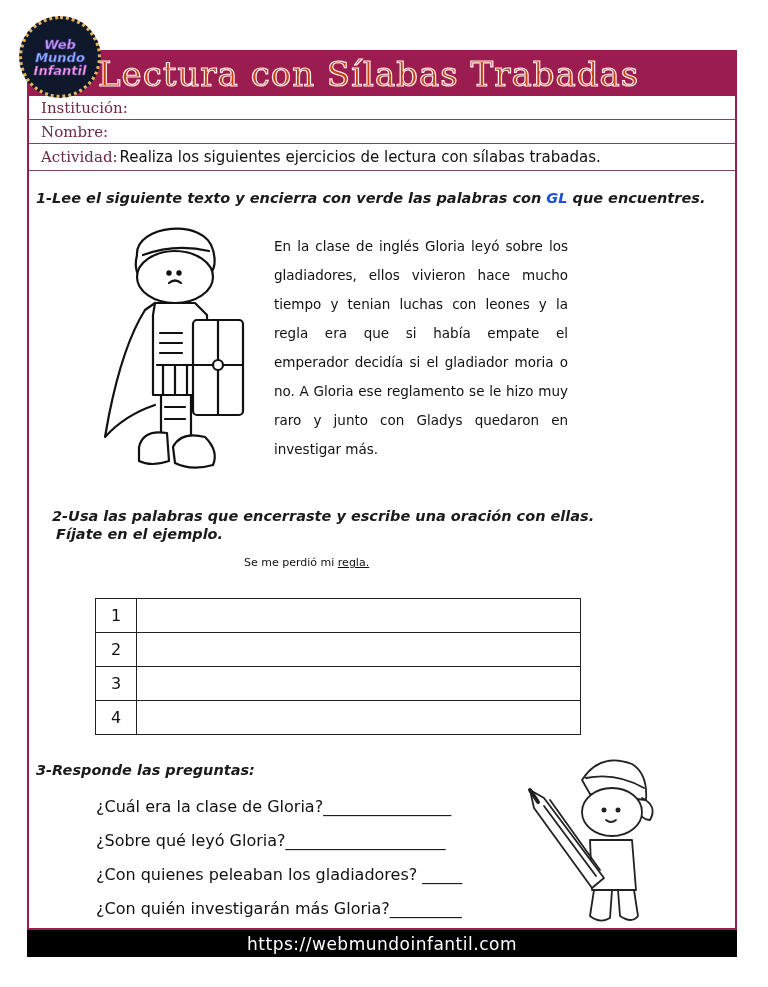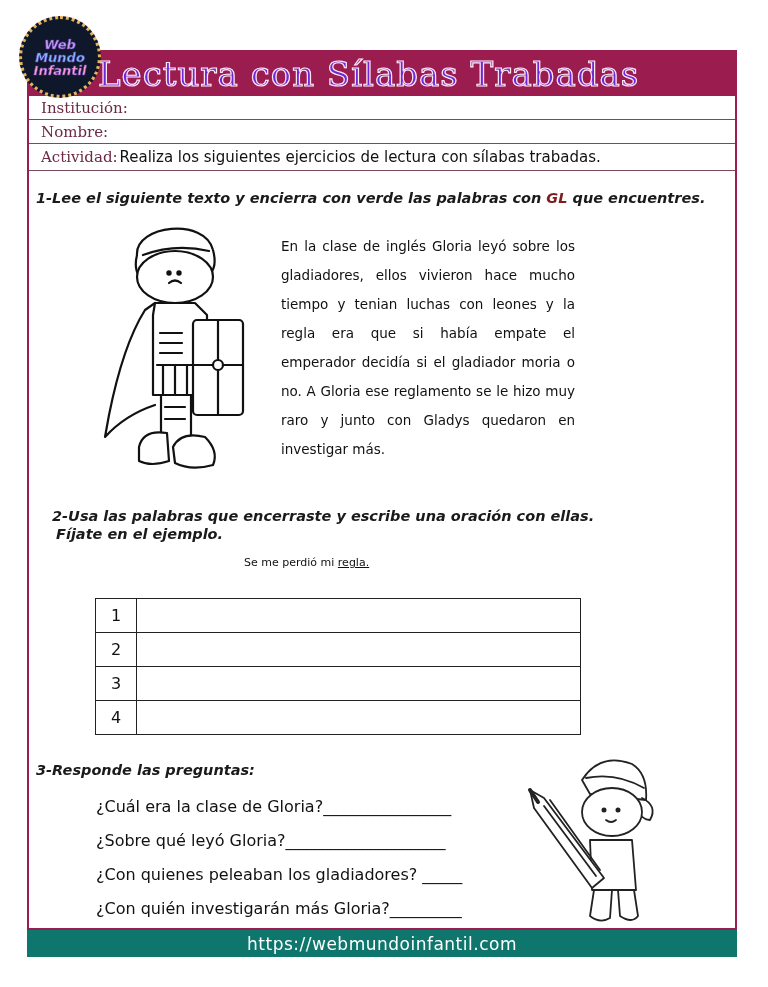--- a/index.html
+++ b/index.html
@@ -1,46 +1,46 @@
 <!DOCTYPE html>
 <html><head>
 <meta charset="utf-8">
 <style>
   html, body { margin:0; padding:0; background:#ffffff; }
   body { width:768px; height:987px; position:relative; overflow:hidden; font-family:"DejaVu Sans", sans-serif; color:#111; }
 
   .frame { position:absolute; left:27px; top:50px; width:710px; height:878px; border:2px solid #9b1c4f; border-top:none; border-bottom:none; box-sizing:border-box; }
   .title-bar { position:absolute; left:27px; top:50px; width:710px; height:46px; background:#9b1c4f; box-sizing:border-box; }
-  .title-text { position:absolute; left:98px; top:52px; font-family:"DejaVu Serif", serif; font-size:34px; letter-spacing:1px; color:#6d28d9; -webkit-text-stroke:1.2px #ffe7ef; text-shadow:0 0 0 #fff; line-height:44px; white-space:nowrap; }
+  .title-text { position:absolute; left:98px; top:52px; font-family:"DejaVu Serif", serif; font-size:34px; letter-spacing:1px; color:#c2410c; -webkit-text-stroke:1.2px #ffe7ef; text-shadow:0 0 0 #fff; line-height:44px; white-space:nowrap; }
 
   .logo { position:absolute; left:19px; top:16px; width:82px; height:82px; border-radius:50%; background:#0f172a; border:3px dotted #e5b25d; box-sizing:border-box; display:flex; flex-direction:column; align-items:center; justify-content:center; z-index:3; }
   .logo span { font-family:"DejaVu Sans", sans-serif; font-weight:bold; font-style:italic; font-size:13px; line-height:13px; color:#fff; -webkit-text-stroke:0.6px #5b3fa8; }
   .logo .l1 { color:#c79bf0; }
   .logo .l2 { color:#7eb8ff; }
   .logo .l3 { color:#ff9ad0; }
 
   .hrow { position:absolute; left:29px; width:706px; height:24px; border-bottom:1.5px solid #7a4a5e; box-sizing:border-box; font-family:"DejaVu Serif", serif; font-size:15px; color:#6b2a45; padding-left:12px; line-height:24px; }
   .hrow .val { font-family:"DejaVu Sans", sans-serif; font-size:15px; color:#111; margin-left:2px; }
 
   .q-title { position:absolute; font-family:"DejaVu Sans", sans-serif; font-style:italic; font-weight:bold; font-size:14.5px; color:#1a1a1a; white-space:nowrap; }
-  .q-title .hl { color:#7f1d1d; }
+  .q-title .hl { color:#1d4ed8; }
 
-  .reading { position:absolute; left:281px; top:232px; width:294px; font-family:"DejaVu Sans", sans-serif; font-size:13.5px; line-height:29px; text-align:justify; color:#111; }
+  .reading { position:absolute; left:274px; top:232px; width:294px; font-family:"DejaVu Sans", sans-serif; font-size:13.5px; line-height:29px; text-align:justify; color:#111; }
 
   .example { position:absolute; left:244px; top:556px; font-size:11px; font-family:"DejaVu Sans", sans-serif; }
   .example u { text-decoration:underline; }
 
   .lines-table { position:absolute; left:95px; top:598px; width:486px; border-collapse:collapse; }
   .lines-table td { border:1.5px solid #222; height:33px; padding:0; }
   .lines-table td.num { width:40px; text-align:center; font-size:16px; }
 
   .questions { position:absolute; left:96px; top:790px; font-family:"DejaVu Sans", sans-serif; font-size:16px; line-height:34px; }
   .questions div { white-space:nowrap; }
 
-  .footer { position:absolute; left:27px; top:928px; width:710px; height:29px; background:#0f766e; color:#fff; text-align:center; font-size:17px; line-height:29px; letter-spacing:0.5px; border-top:2px solid #9b1c4f; box-sizing:border-box; }
+  .footer { position:absolute; left:27px; top:928px; width:710px; height:29px; background:#000000; color:#fff; text-align:center; font-size:17px; line-height:29px; letter-spacing:0.5px; border-top:2px solid #9b1c4f; box-sizing:border-box; }
 
   svg { position:absolute; }
 </style>
 </head>
 <body>
 
 <div class="frame"></div>
 <div class="title-bar"></div>
 <div class="title-text">Lectura con Sílabas Trabadas</div>
 

